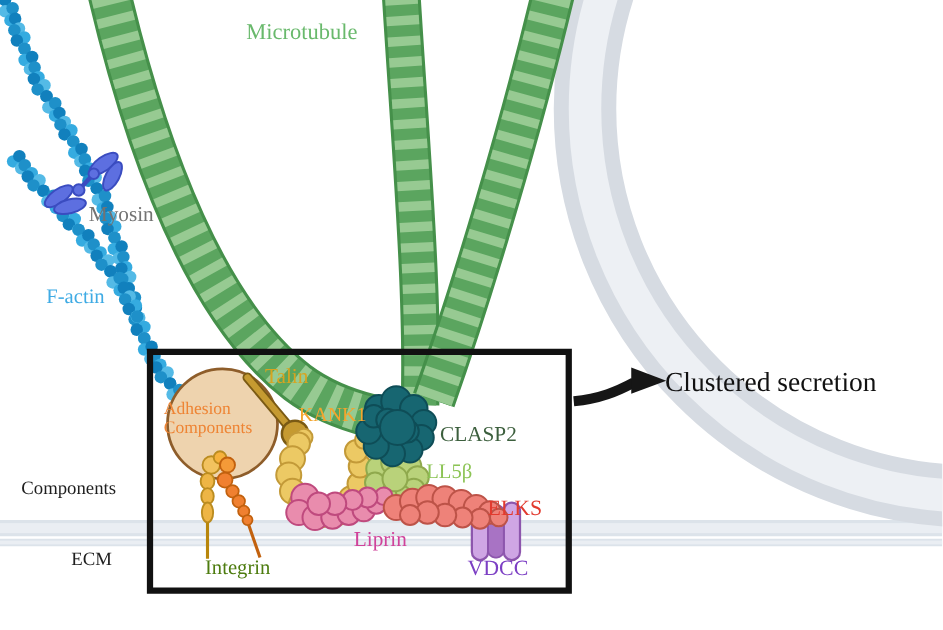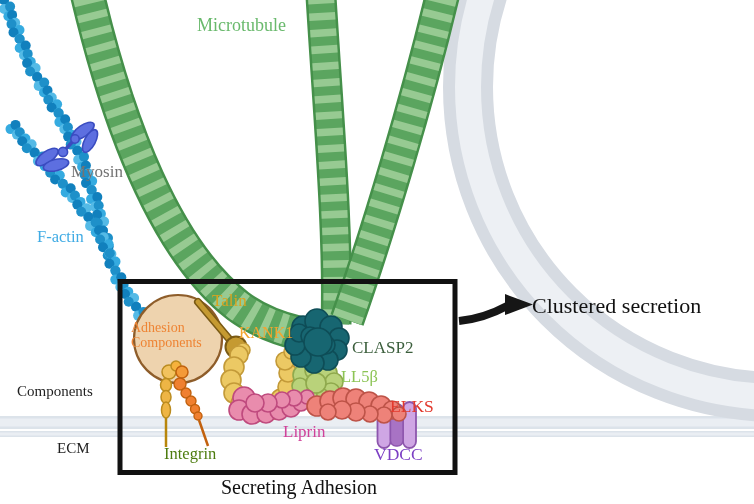--- a/index.html
+++ b/index.html
@@ -317,21 +317,20 @@
     <polygon points="505,294 533,304.5 505,315" fill="#161616"></polygon>
   </g>
 </svg>
 
   <div class="lbl lbl-microtubule">Microtubule</div>
   <div class="lbl lbl-myosin">Myosin</div>
   <div class="lbl lbl-factin">F-actin</div>
   <div class="lbl lbl-cytoplasm">Components</div>
   <div class="lbl lbl-ecm">ECM</div>
   <div class="lbl lbl-clustered">Clustered secretion</div>
-  <div class="lbl lbl-secreting">Secreting Adhesion</div>
   <div class="lbl lbl-talin">Talin</div>
   <div class="lbl lbl-kank1">KANK1</div>
   <div class="lbl lbl-adhesion">
     <div>Adhesion</div>
     <div>Components</div>
   </div>
   <div class="lbl lbl-clasp2">CLASP2</div>
   <div class="lbl lbl-ll5b">LL5β</div>
   <div class="lbl lbl-elks">ELKS</div>
   <div class="lbl lbl-liprin">Liprin</div>

